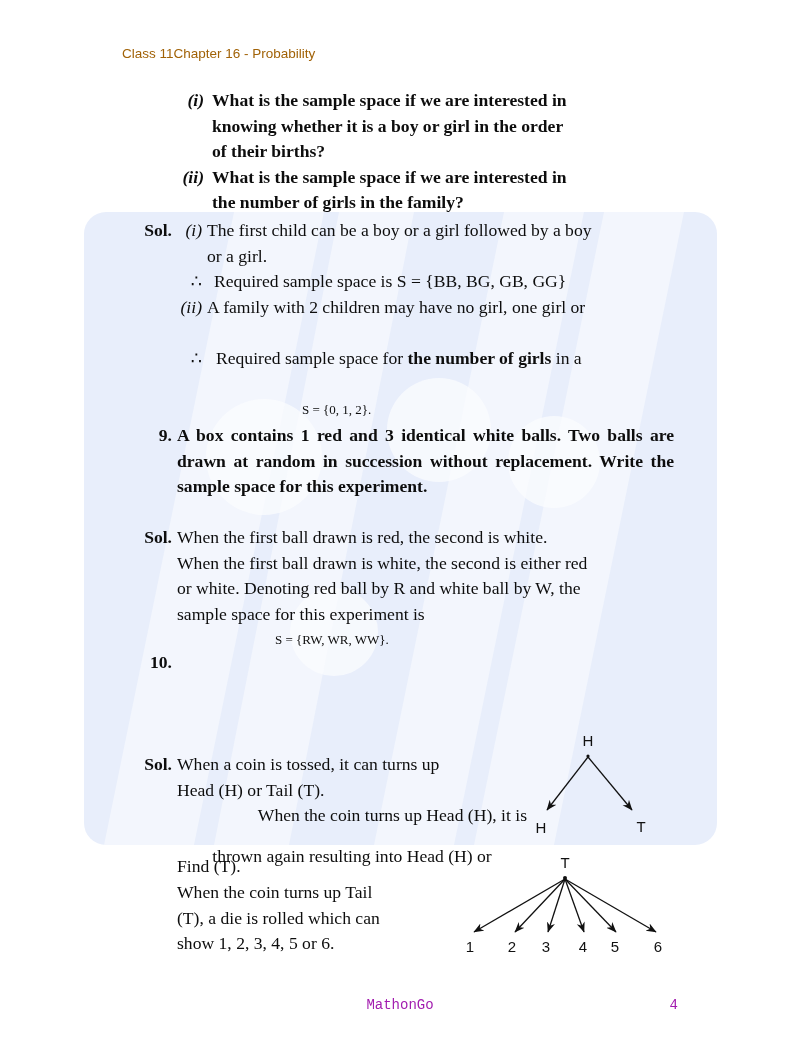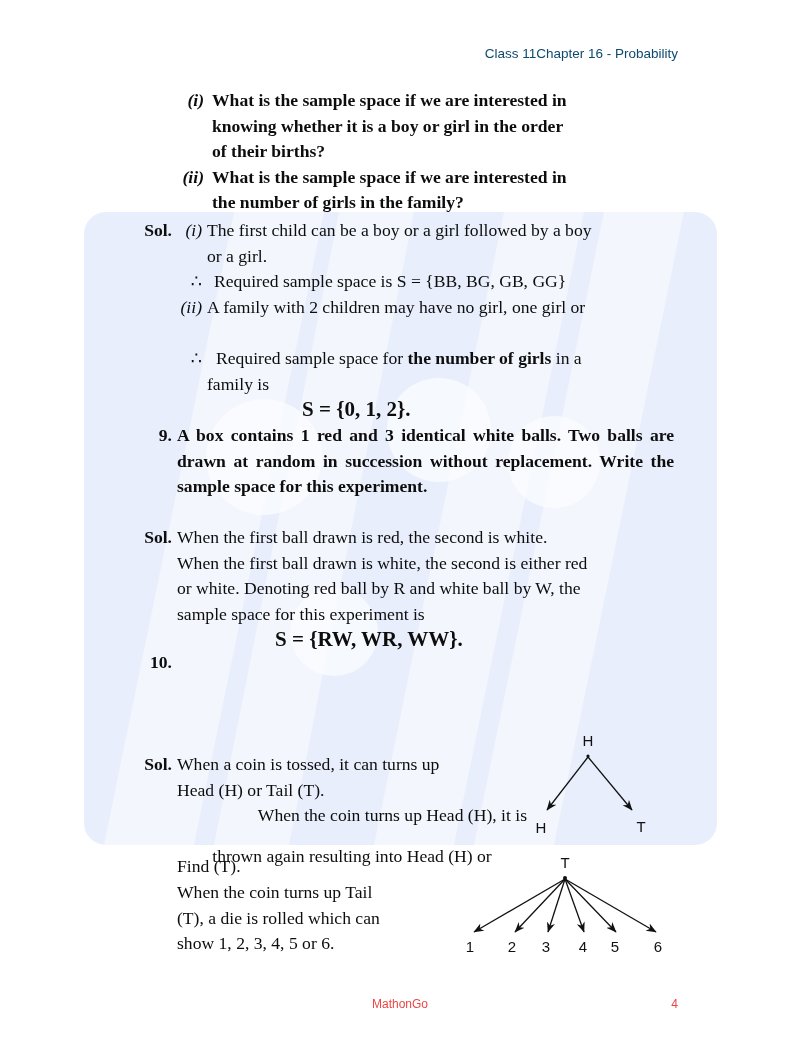--- a/index.html
+++ b/index.html
@@ -25,23 +25,23 @@
 
   
   #header {
     position: absolute;
     top: 46px;
     left: 122px;
     right: 122px;
     height: 20px;
     font-family: "Liberation Sans", "DejaVu Sans", sans-serif;
     font-size: 13.5px;
-    color: #0c4a6e;
+    color: #a16207;
     display: flex;
-    justify-content: flex-end;
+    justify-content: flex-start;
     align-items: baseline;
   }
 
   
   #solution-panel {
     position: absolute;
     left: 84px;
     top: 212px;
     width: 633px;
     height: 633px;
@@ -84,24 +84,23 @@
     font-size: 17.6px;
     line-height: 25.6px;
   }
   .para.bold {
     font-weight: bold;
     text-align: justify;
   }
 
   .mathline {
     position: absolute;
-    font-size: 21px;
+    font-size: 13px;
     line-height: 25.6px;
     white-space: nowrap;
-    font-weight: bold;
   }
 
   
   .tree { position: absolute; }
   .tree svg { display: block; }
   .node-label {
     font-family: "Liberation Sans", "DejaVu Sans", sans-serif;
     font-size: 15px;
     fill: #111;
   }
@@ -111,23 +110,23 @@
     fill: #111;
   }
 
   
   #footer {
     position: absolute;
     left: 122px;
     right: 122px;
     top: 997px;
     height: 20px;
-    font-family: Liberation Sans, sans-serif;
-    font-size: 12px;
-    color: #ef4444;
+    font-family: Liberation Mono, monospace;
+    font-size: 14px;
+    color: #a21caf;
   }
   #footer .center {
     position: absolute;
     left: 0; right: 0;
     text-align: center;
   }
   #footer .right {
     position: absolute;
     right: 0;
     text-align: right;
@@ -188,21 +187,20 @@
 
     <div class="marker" style="left:168px; top:294.8px; width:34px;">
       <span class="it">(ii)</span>
     </div>
     <div class="para" style="left:207px; top:294.8px; width:470px;">A family with 2 children may have no girl, one girl or</div>
 
     <div class="marker" style="left:172px; top:346px; width:30px;">∴</div>
     <div class="para" style="left:216px; top:346px; width:470px;">
       <span>Required sample space for </span><span class="b">the number of girls</span><span> in a</span>
     </div>
-    <div class="para" style="left:207px; top:371.6px; width:470px;">family is</div>
 
     <div class="mathline" style="left:302px; top:397.2px;">S = {0, 1, 2}.</div>
 
     <div class="marker b" style="left:136px; top:423px; width:36px;">9.</div>
     <div class="para bold" style="left:177px; top:423px; width:497px;">A box contains 1 red and 3 identical white balls. Two balls are drawn at random in succession without replacement. Write the sample space for this experiment.</div>
 
     <div class="marker b" style="left:126px; top:525px; width:46px;">Sol.</div>
     <div class="para" style="left:177px; top:525px; width:500px;">When the first ball drawn is red, the second is white.</div>
     <div class="para" style="left:177px; top:550.6px; width:500px;">When the first ball drawn is white, the second is either red</div>
     <div class="para" style="left:177px; top:576.2px; width:500px;">or white. Denoting red ball by R and white ball by W, the</div>

